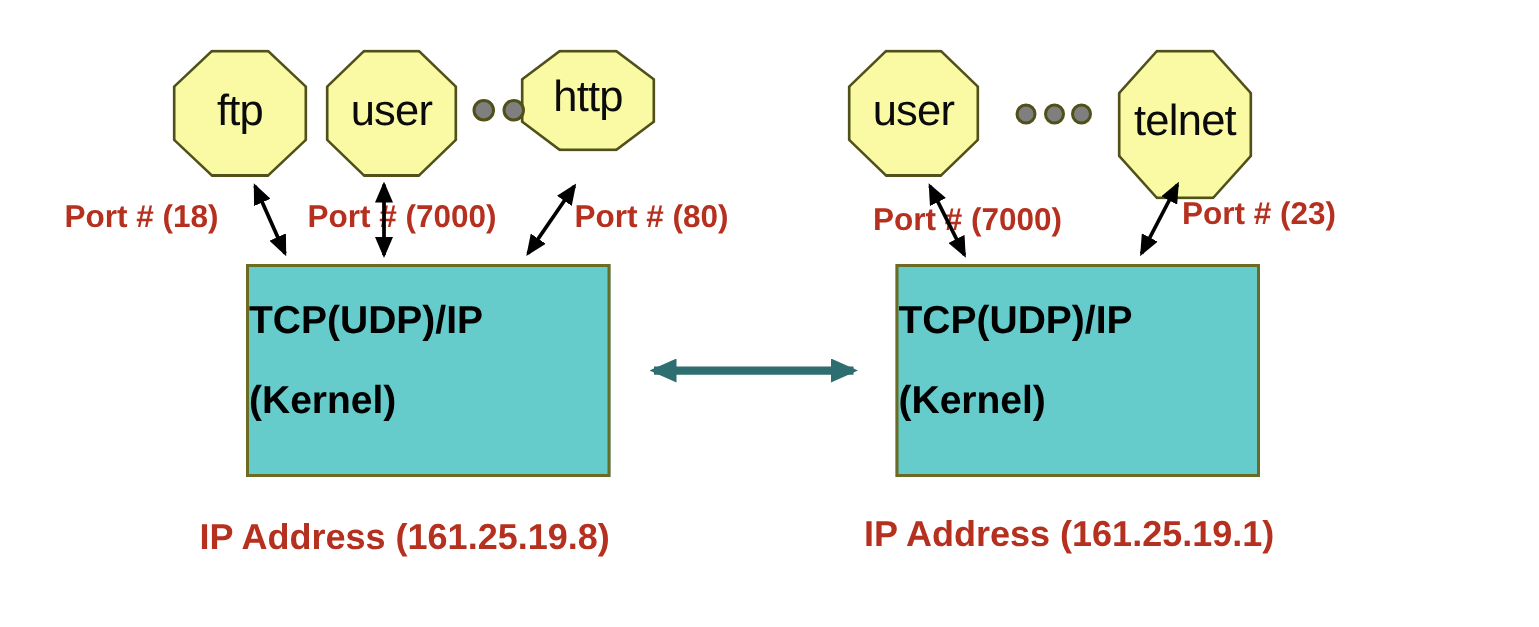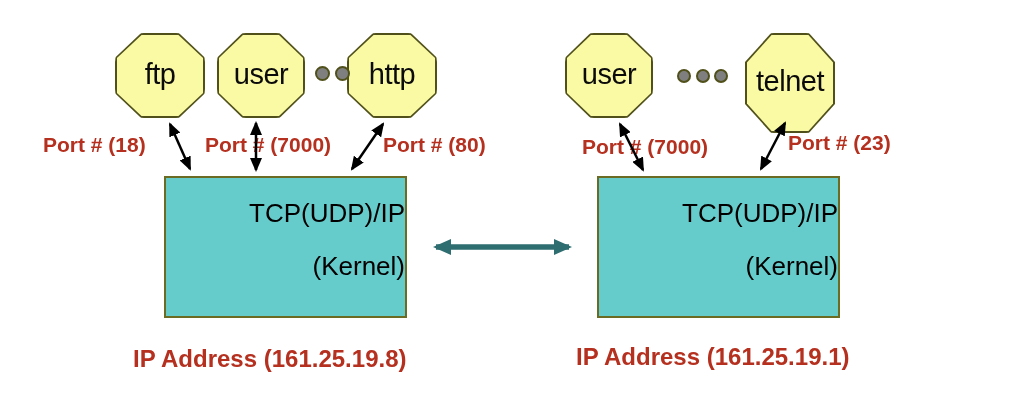--- a/index.html
+++ b/index.html
@@ -12,21 +12,20 @@
     width: 1026px;
     height: 418px;
     background: #ffffff;
     font-family: "Liberation Sans", sans-serif;
     overflow: hidden;
   }
   .octagon {
     position: absolute;
     clip-path: polygon(29% 0%, 71% 0%, 100% 29%, 100% 71%, 71% 100%, 29% 100%, 0% 71%, 0% 29%);
     background: #50501a;
-    border-radius: 29px;
   }
   .octagon-inner {
     position: absolute;
     inset: 1.7px;
     clip-path: polygon(29% 0%, 71% 0%, 100% 29%, 100% 71%, 71% 100%, 29% 100%, 0% 71%, 0% 29%);
     background: #fafaa5;
     display: flex;
     align-items: center;
     justify-content: center;
   }
@@ -59,22 +58,22 @@
     width: 243px;
     height: 142px;
     background: #66cbcb;
     border: 2px solid #6b6b24;
     box-sizing: border-box;
   }
   .kernel-title, .kernel-subtitle {
     position: absolute;
     left: 0;
     right: 0;
-    text-align: right;
-    font-weight: normal;
+    text-align: left;
+    font-weight: bold;
     font-size: 26px;
     line-height: 28px;
     color: #000000;
     white-space: nowrap;
   }
   .kernel-title { top: 21px; }
   .kernel-subtitle { top: 74px; }
   .ip-label {
     position: absolute;
     font-weight: bold;
@@ -100,21 +99,21 @@
   <div class="octagon" style="left:115px; top:33px; width:90px; height:85px;">
     <div class="octagon-inner">
       <span class="app-label">ftp</span>
     </div>
   </div>
   <div class="octagon" style="left:217px; top:33px; width:88px; height:85px;">
     <div class="octagon-inner">
       <span class="app-label">user</span>
     </div>
   </div>
-  <div class="octagon" style="left:347px; top:33px; width:90px; height:85px;">
+  <div class="octagon" style="left:347px; top:33px; width:90px; height:68px;">
     <div class="octagon-inner">
       <span class="app-label">http</span>
     </div>
   </div>
 
   <div class="dot dot-a" style="left:315px; top:66px;"></div>
   <div class="dot dot-a" style="left:335px; top:66px;"></div>
 
   <div class="octagon" style="left:565px; top:33px; width:88px; height:85px;">
     <div class="octagon-inner">

